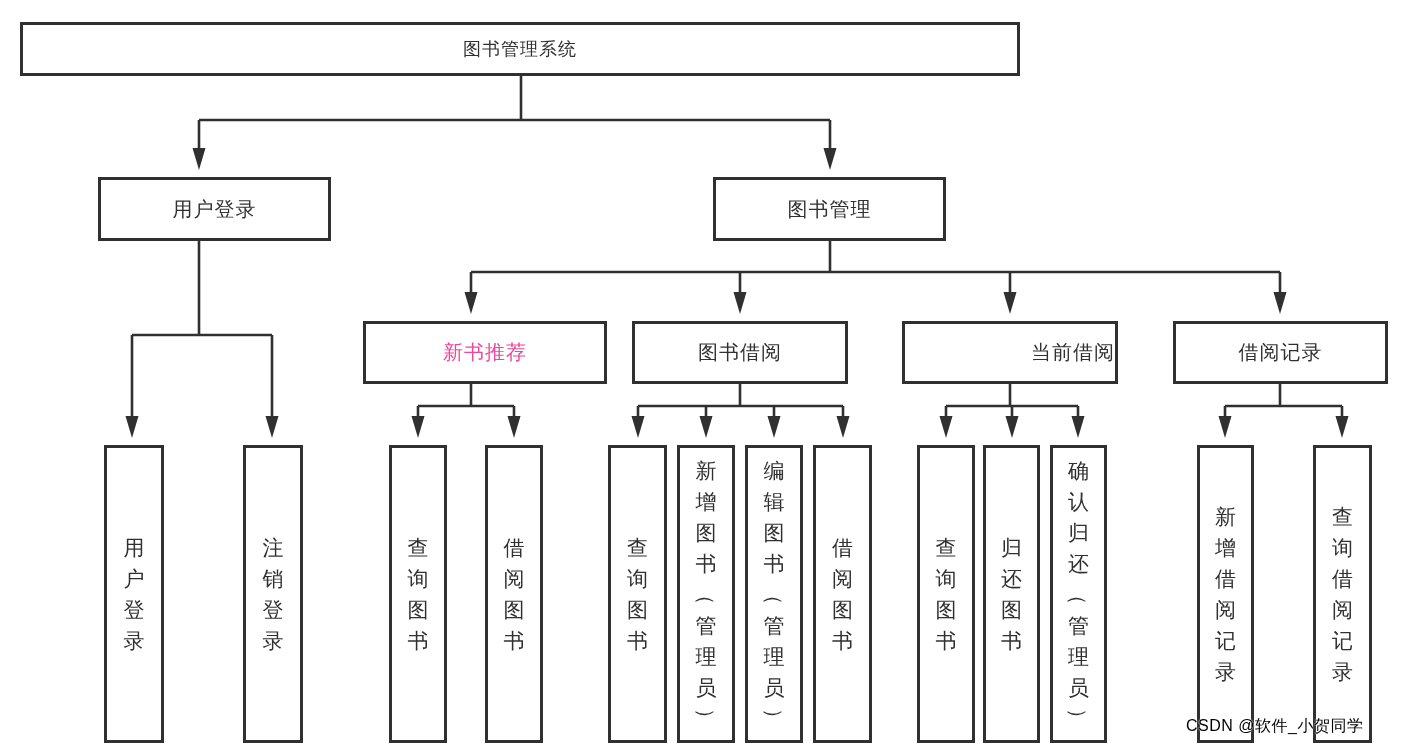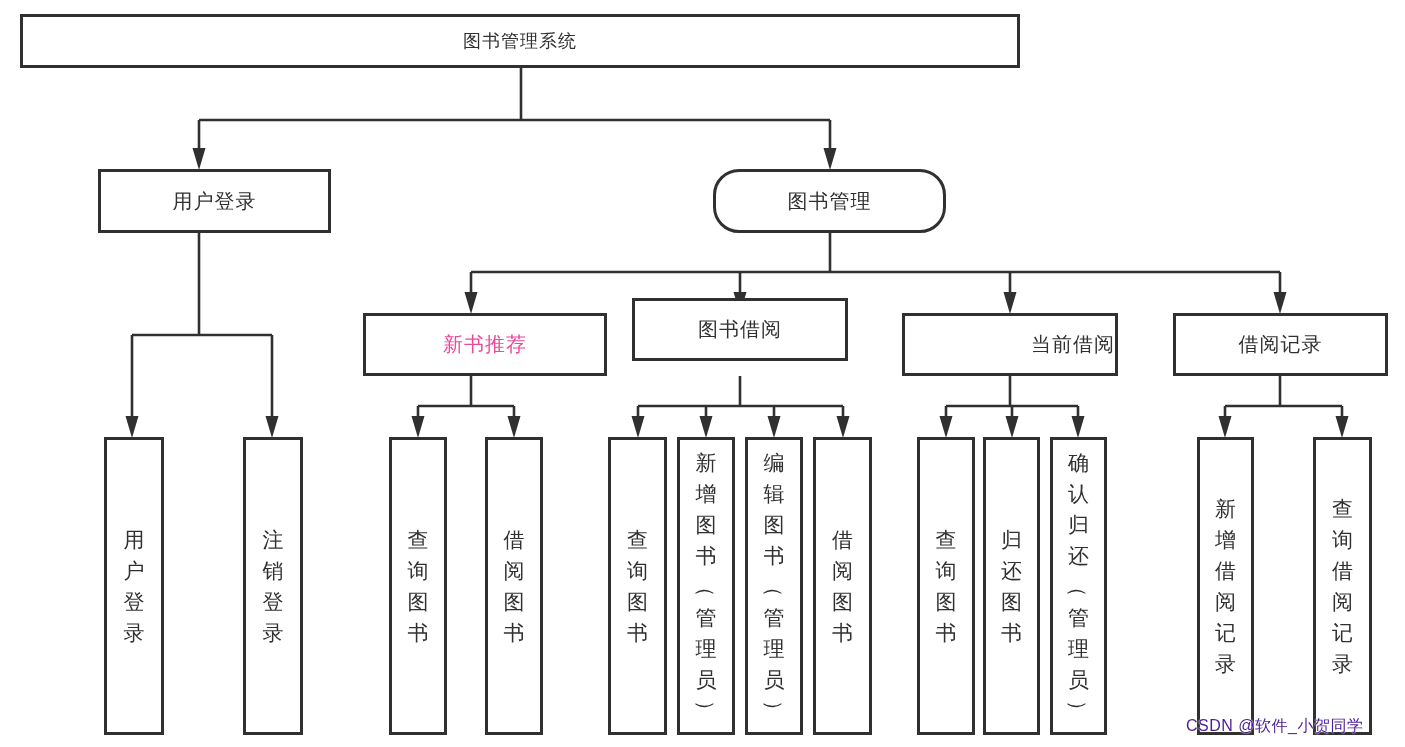--- a/index.html
+++ b/index.html
@@ -14,20 +14,21 @@
   .node{
     position:absolute;
     box-sizing:border-box;
     background:#ffffff;
     border:3px solid #303030;
     color:#303030;
     display:flex;
     align-items:center;
     justify-content:center;
     z-index:2;
+    margin-top:8px;
   }
   .node.h1 .lbl{font-size:18px;letter-spacing:1px;}
   .node.h2 .lbl{font-size:20px;letter-spacing:1px;}
   .node .lbl{white-space:nowrap;}
   .node.vert{
     flex-direction:column;
     justify-content:center;
   }
   .vchar{
     display:block;
@@ -107,27 +108,27 @@
       <line x1="1342" y1="406" x2="1342" y2="419" stroke="#303030" stroke-width="2.6"></line>
       <polygon points="1335.5,416 1348.5,416 1342,438" fill="#303030"></polygon>
     </svg>
   <div id="nodes">
       <div class="node h1" style="left: 20px; top: 14px; width: 1000px; height: 54px; border-color: rgb(48, 48, 48); color: rgb(48, 48, 48);">
         <span class="lbl">图书管理系统</span>
       </div>
       <div class="node h2" style="left: 98px; top: 169px; width: 233px; height: 64px; border-color: rgb(48, 48, 48); color: rgb(48, 48, 48);">
         <span class="lbl">用户登录</span>
       </div>
-      <div class="node h2" style="left: 713px; top: 169px; width: 233px; height: 64px; border-color: rgb(48, 48, 48); color: rgb(48, 48, 48); border-radius: 26px;">
+      <div class="node h2" style="left: 713px; top: 169px; width: 233px; height: 64px; border-color: rgb(48, 48, 48); color: rgb(48, 48, 48);">
         <span class="lbl">图书管理</span>
       </div>
       <div class="node h2" style="left: 363px; top: 313px; width: 244px; height: 63px; border-color: rgb(48, 48, 48); color: #ec4899; font-family: Liberation Mono, monospace;">
         <span class="lbl">新书推荐</span>
       </div>
-      <div class="node h2" style="left: 632px; top: 298px; width: 216px; height: 63px; border-color: rgb(48, 48, 48); color: rgb(48, 48, 48); font-family: Liberation Serif, serif;">
+      <div class="node h2" style="left: 632px; top: 313px; width: 216px; height: 63px; border-color: rgb(48, 48, 48); color: rgb(48, 48, 48); font-family: Liberation Serif, serif;">
         <span class="lbl">图书借阅</span>
       </div>
       <div class="node h2" style="left: 902px; top: 313px; width: 216px; height: 63px; border-color: rgb(48, 48, 48); color: rgb(48, 48, 48); justify-content: flex-end;">
         <span class="lbl">当前借阅</span>
       </div>
       <div class="node h2" style="left: 1173px; top: 313px; width: 215px; height: 63px; border-color: rgb(48, 48, 48); color: rgb(48, 48, 48);">
         <span class="lbl">借阅记录</span>
       </div>
       <div class="node vert" title="用户登录" style="left: 104px; top: 437px; width: 60px; height: 298px; border-color: rgb(48, 48, 48); color: rgb(48, 48, 48);">
         <span class="vchar">用</span>
@@ -220,14 +221,14 @@
       </div>
       <div class="node vert" title="查询借阅记录" style="left: 1313px; top: 437px; width: 59px; height: 298px; border-color: rgb(48, 48, 48); color: rgb(48, 48, 48);">
         <span class="vchar">查</span>
         <span class="vchar">询</span>
         <span class="vchar">借</span>
         <span class="vchar">阅</span>
         <span class="vchar">记</span>
         <span class="vchar">录</span>
       </div>
     </div>
-  <div id="watermark" style="color: #4c1d95;">CSDN @软件_小贺同学</div>
+  <div id="watermark" style="color: #000000;">CSDN @软件_小贺同学</div>
 </div>
 
 </body></html>

